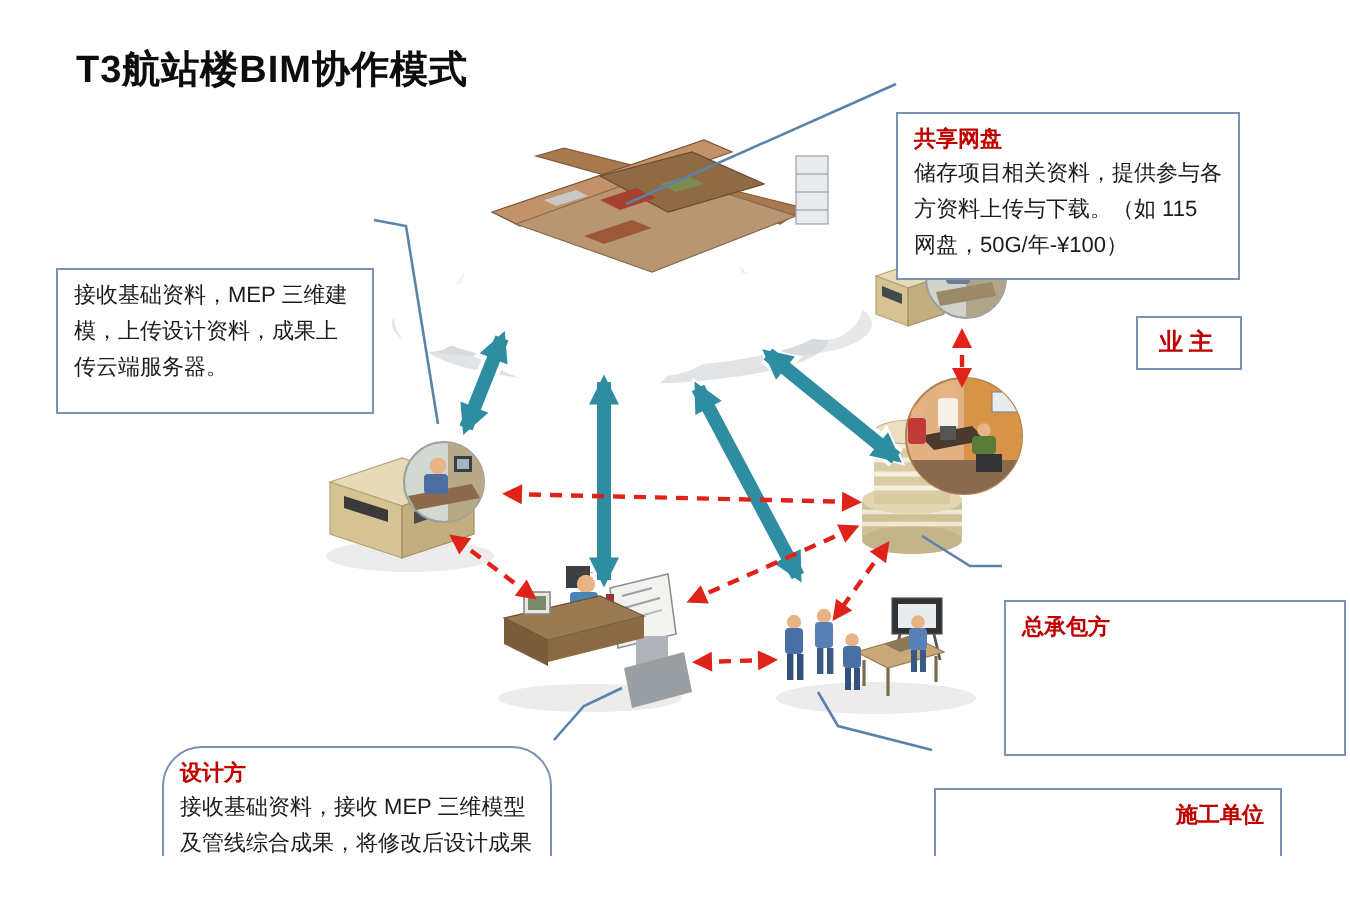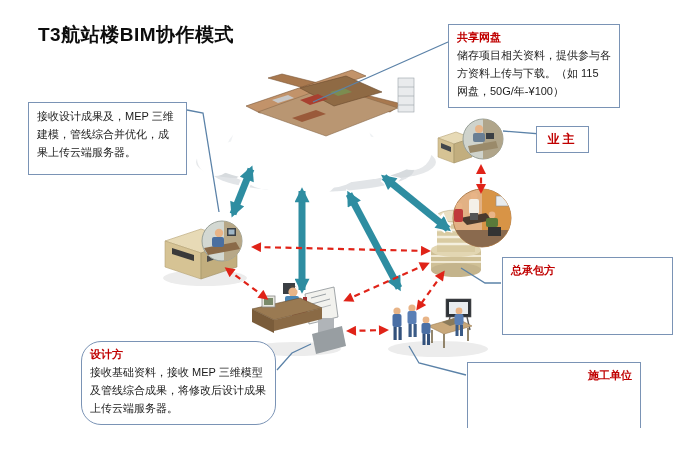--- a/index.html
+++ b/index.html
@@ -5,21 +5,21 @@
   :root{
     --accent-teal:#2e8da1; --accent-teal-dark:#1f7084; --dashed-red:#e02318;
     --box-border:#7a93b5; --label-red:#c00000; --text:#1c1c1c; --connector-blue:#5b82a8;
   }
   html,body{margin:0;padding:0;background:#fff;}
   .stage{position:relative;width:675px;height:428px;background:#fff;overflow:hidden;
          font-family:"Liberation Sans","DejaVu Sans",sans-serif;}
   .diagram-svg{position:absolute;left:0;top:0;}
   .page-title{position:absolute;left:38px;top:22px;font-size:19px;font-weight:bold;color:#0d0d0d;letter-spacing:.5px;}
   .callout{position:absolute;background:#fff;border:1px solid var(--box-border);
-           padding:5px 8px 7px 8px;box-sizing:border-box;}
+           padding:5px 8px 7px 8px;box-sizing:border-box;margin-top:32px;}
   .callout-title{color:var(--label-red);font-weight:bold;font-size:11px;margin-bottom:2px;}
   .callout-body{color:var(--text);font-size:11px;line-height:1.62;}
   .owner-box{display:flex;align-items:center;justify-content:center;padding:0;}
   .owner-box .callout-title{margin:0;font-size:12px;letter-spacing:3px;}
   .solid-link{stroke:var(--accent-teal);stroke-width:7;fill:none;}
   .solid-link-casing{stroke:#fff;stroke-width:11;fill:none;}
   .dash-link{stroke:var(--dashed-red);stroke-width:2.2;stroke-dasharray:6 4.5;fill:none;}
   .connector{stroke:var(--connector-blue);stroke-width:1.3;fill:none;}
 </style>
 </head>
@@ -245,33 +245,33 @@
       <line class="dash-link" x1="427" y1="264" x2="346" y2="300" marker-start="url(#redHead)" marker-end="url(#redHead)"></line>
       <line class="dash-link" x1="443" y1="273" x2="418" y2="308" marker-start="url(#redHead)" marker-end="url(#redHead)"></line>
       <line class="dash-link" x1="349" y1="331" x2="386" y2="330" marker-start="url(#redHead)" marker-end="url(#redHead)"></line>
       <line class="dash-link" x1="481" y1="167" x2="481" y2="191" marker-start="url(#redHead)" marker-end="url(#redHead)"></line>
     </g>
   </svg>
 
   <div class="page-title">T3航站楼BIM协作模式</div>
 
   <div class="callout" style="left:28px;top:102px;width:159px;min-height:73px;">
-    <div class="callout-body">接收设计成果及，MEP 三维建模，管线综合并优化，成果上传云端服务器。</div>
+    <div class="callout-body">接收基础资料，MEP 三维建模，上传设计资料，成果上传云端服务器。</div>
   </div>
 
   <div class="callout" style="left:448px;top:24px;width:172px;min-height:78px;">
     <div class="callout-title">共享网盘</div>
     <div class="callout-body">储存项目相关资料，提供参与各方资料上传与下载。（如 115 网盘，50G/年-¥100）</div>
   </div>
 
-  <div class="callout owner-box" style="left:536px;top:126px;width:53px;height:27px;">
+  <div class="callout owner-box" style="left:568px;top:126px;width:53px;height:27px;">
     <div class="callout-title">业主</div>
   </div>
 
-  <div class="callout" style="left:502px;top:257px;width:171px;min-height:78px;">
+  <div class="callout" style="left:502px;top:268px;width:171px;min-height:78px;">
     <div class="callout-title">总承包方</div>
   </div>
 
   <div class="callout" style="left:81px;top:341px;width:195px;min-height:80px;border-radius:20px;">
     <div class="callout-title">设计方</div>
     <div class="callout-body">接收基础资料，接收 MEP 三维模型及管线综合成果，将修改后设计成果上传云端服务器。</div>
   </div>
 
   <div class="callout" style="left:467px;top:362px;width:174px;min-height:78px;text-align:right;">
     <div class="callout-title">施工单位</div>

